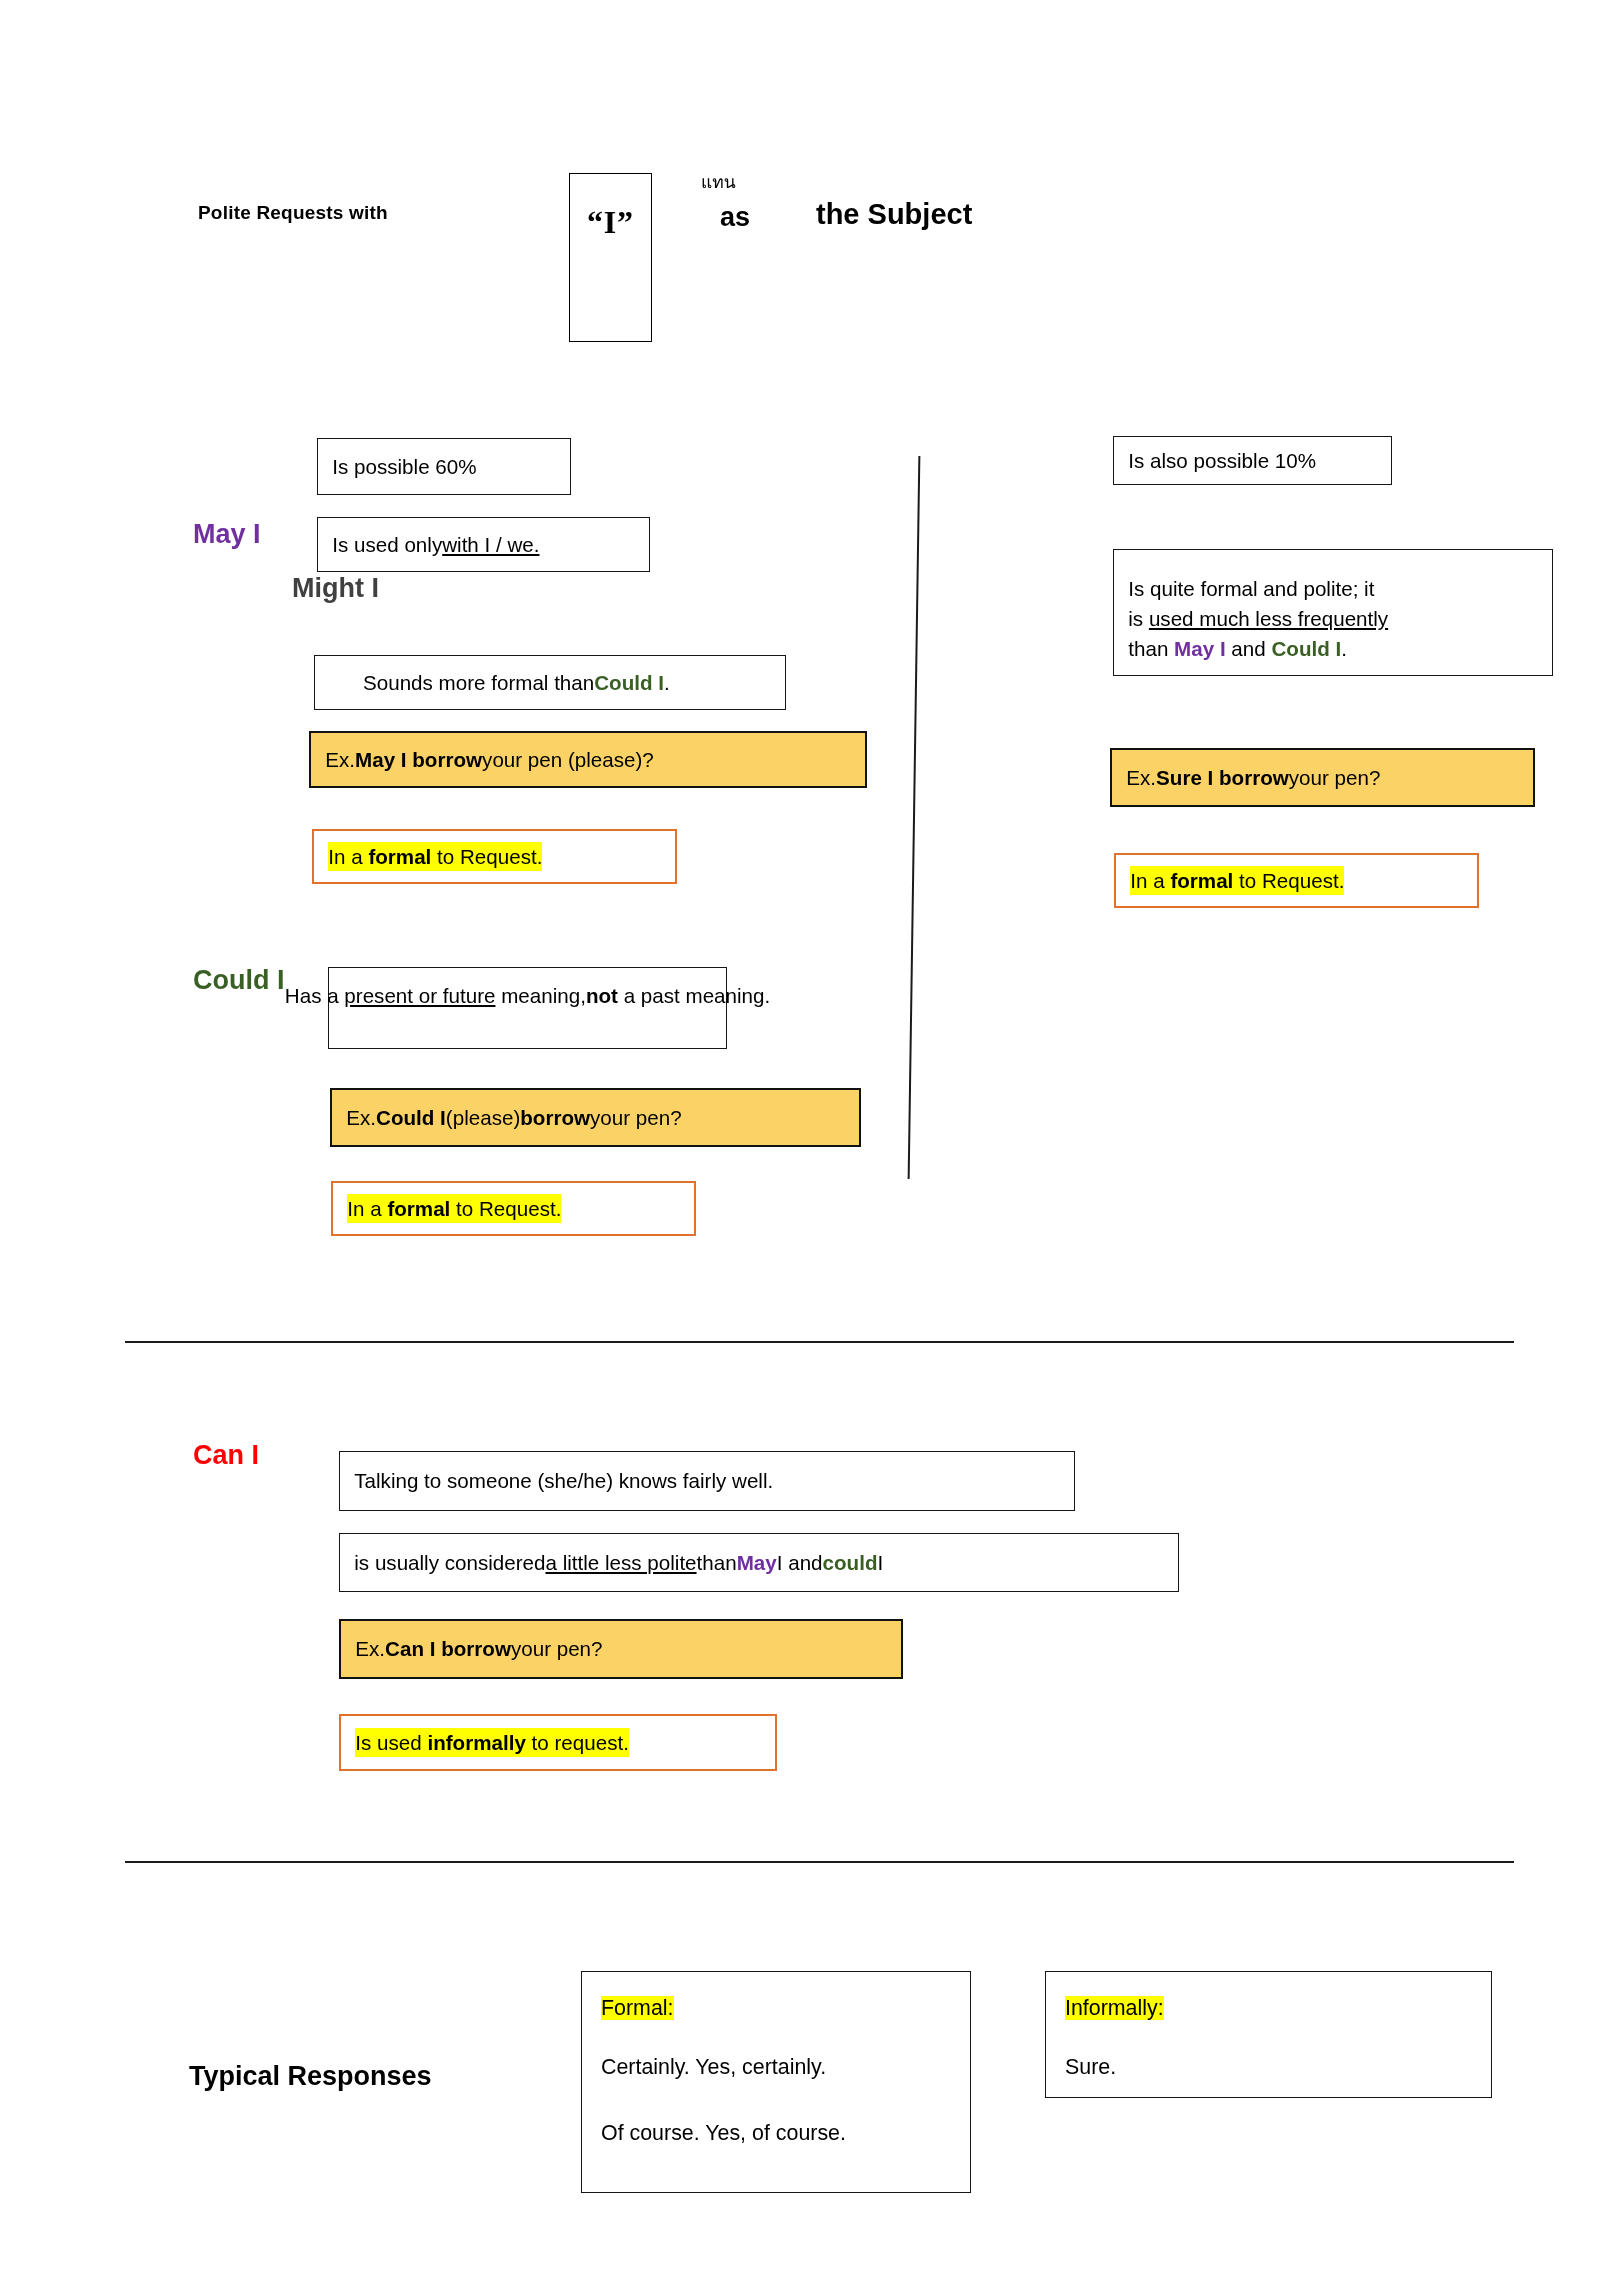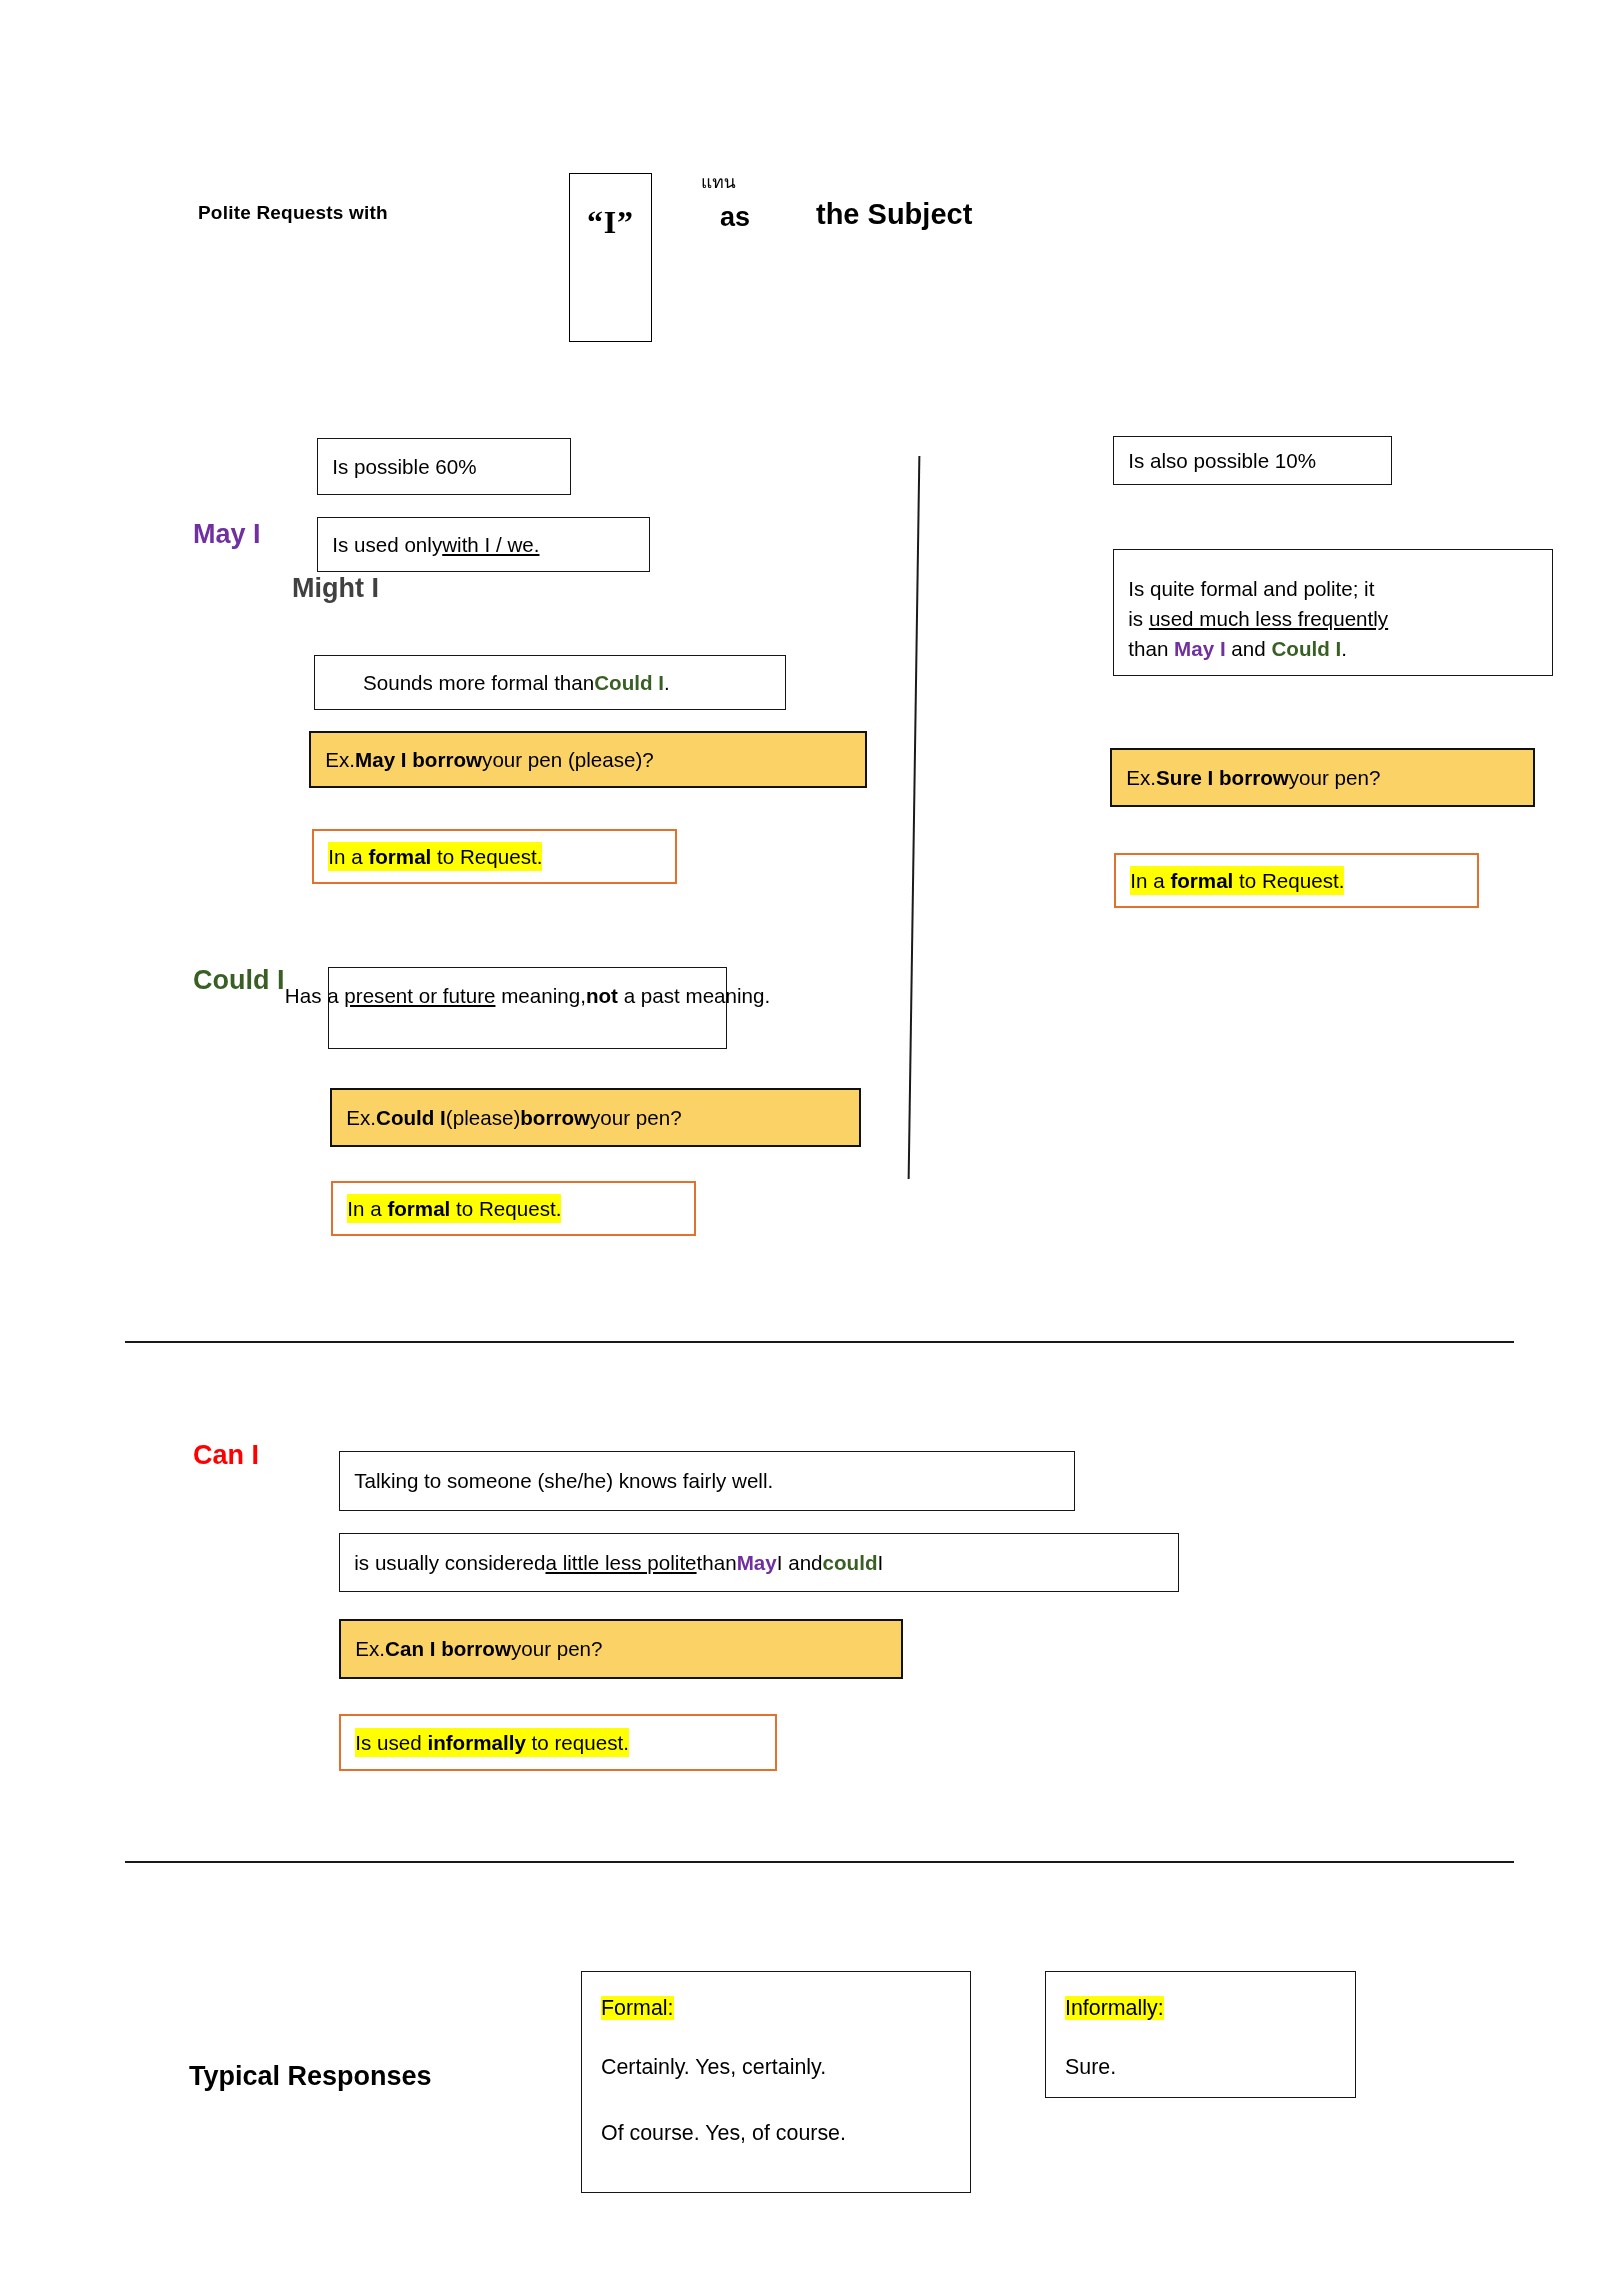--- a/index.html
+++ b/index.html
@@ -167,21 +167,21 @@
   }
   #box-formal-responses {
     left: 581px; top: 1971px; width: 390px; height: 222px;
     flex-direction: column;
     align-items: flex-start;
     justify-content: flex-start;
     padding: 20.6px 19px;
     white-space: normal;
   }
   #box-informal-responses {
-    left: 1045px; top: 1971px; width: 311px; height: 127px;
+    left: 1045px; top: 1971px; width: 447px; height: 127px;
     flex-direction: column;
     align-items: flex-start;
     justify-content: flex-start;
     padding: 20.6px 19px;
     white-space: normal;
   }
   .resp-head { font-size: 21.4px; margin-bottom: 28.5px; }
   .resp-line { font-size: 21.4px; margin-bottom: 35px; }
 </style>
 </head>

